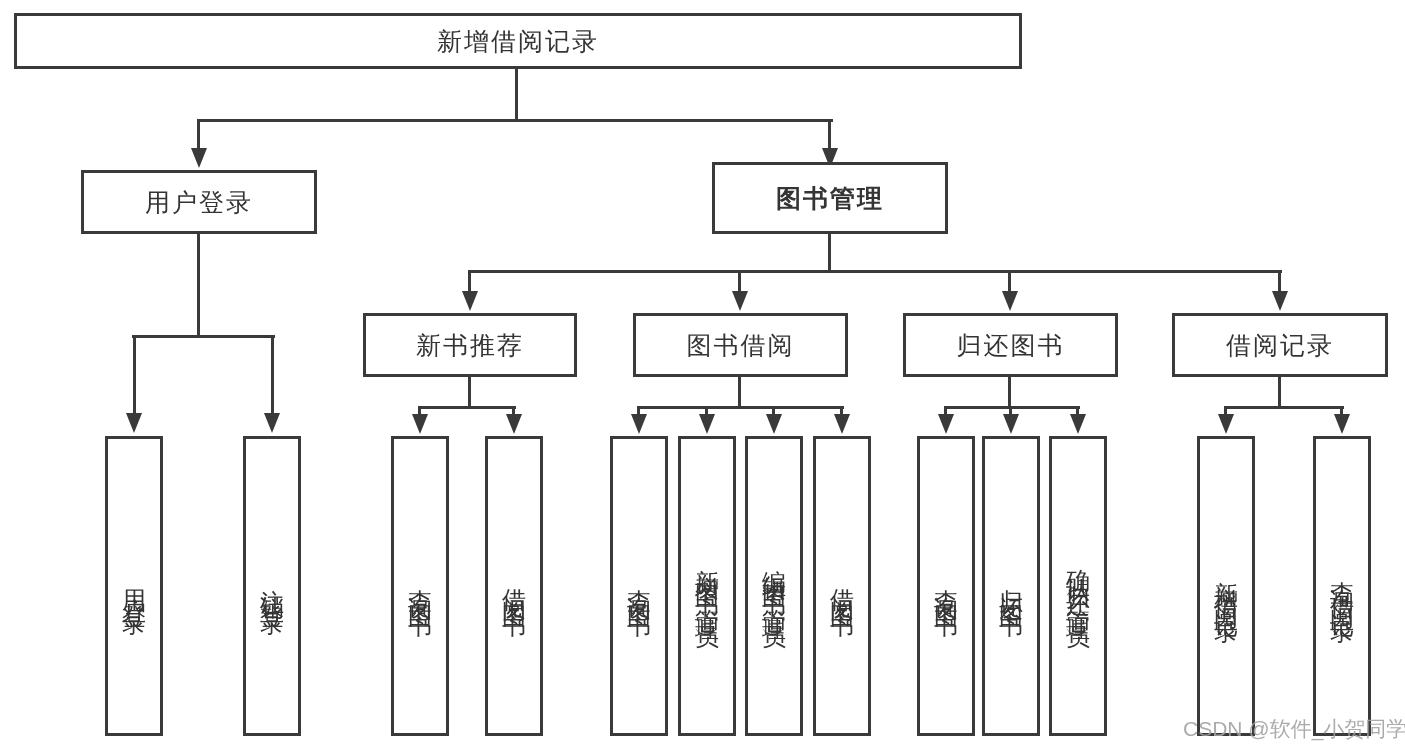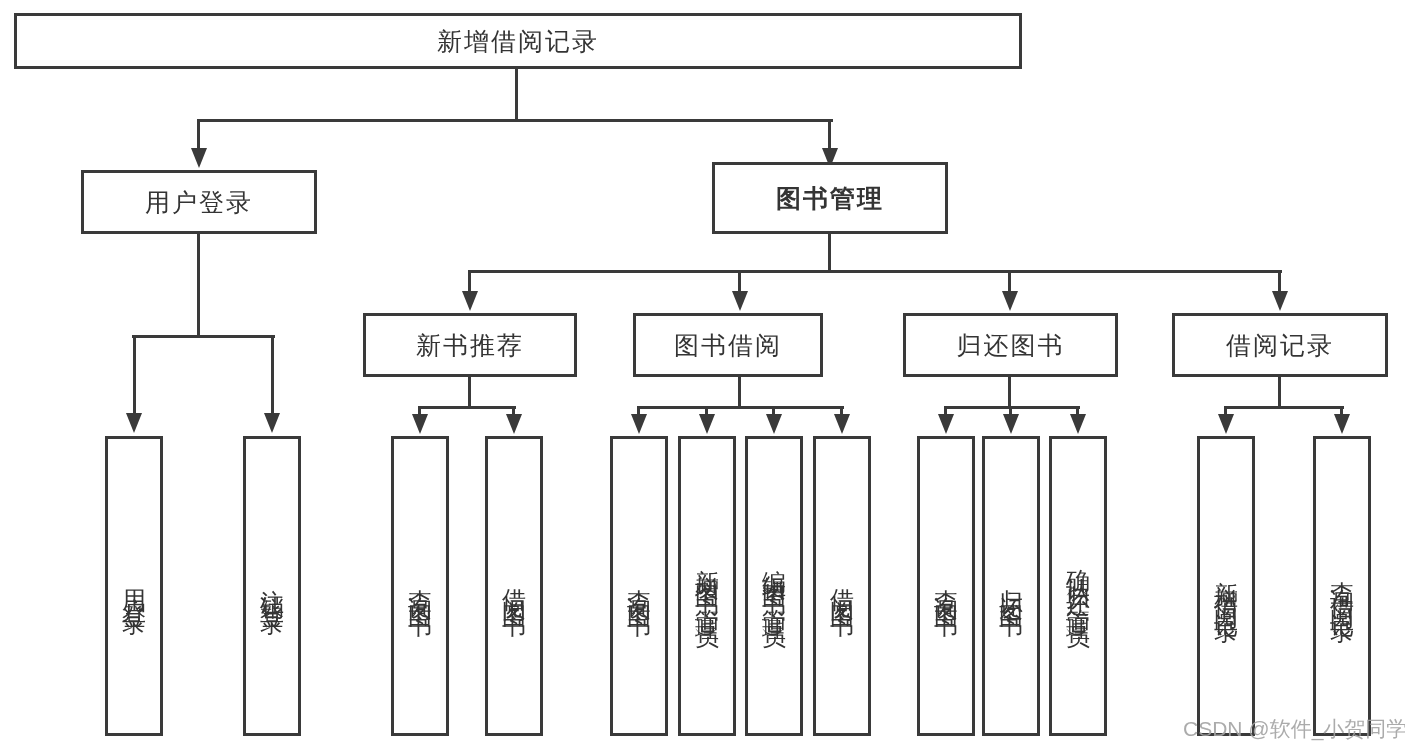--- a/index.html
+++ b/index.html
@@ -113,21 +113,21 @@
   <div class="vl" style="left:738px;top:272px;height:20px;"></div>
   <div class="ah" style="left:732px;top:291px;"></div>
   <div class="vl" style="left:1008px;top:272px;height:20px;"></div>
   <div class="ah" style="left:1002px;top:291px;"></div>
   <div class="vl" style="left:1278px;top:272px;height:20px;"></div>
   <div class="ah" style="left:1272px;top:291px;"></div>
 
   <div class="box" style="left:363px;top:313px;width:214px;height:64px;">
     <span class="box-label">新书推荐</span>
   </div>
-  <div class="box" style="left:633px;top:313px;width:190px;height:64px;">
+  <div class="box" style="left:633px;top:313px;width:215px;height:64px;">
     <span class="box-label">图书借阅</span>
   </div>
   <div class="box" style="left:903px;top:313px;width:215px;height:64px;">
     <span class="box-label">归还图书</span>
   </div>
   <div class="box" style="left:1172px;top:313px;width:216px;height:64px;">
     <span class="box-label">借阅记录</span>
   </div>
 
   <div class="vl" style="left:468px;top:377px;height:31px;"></div>

